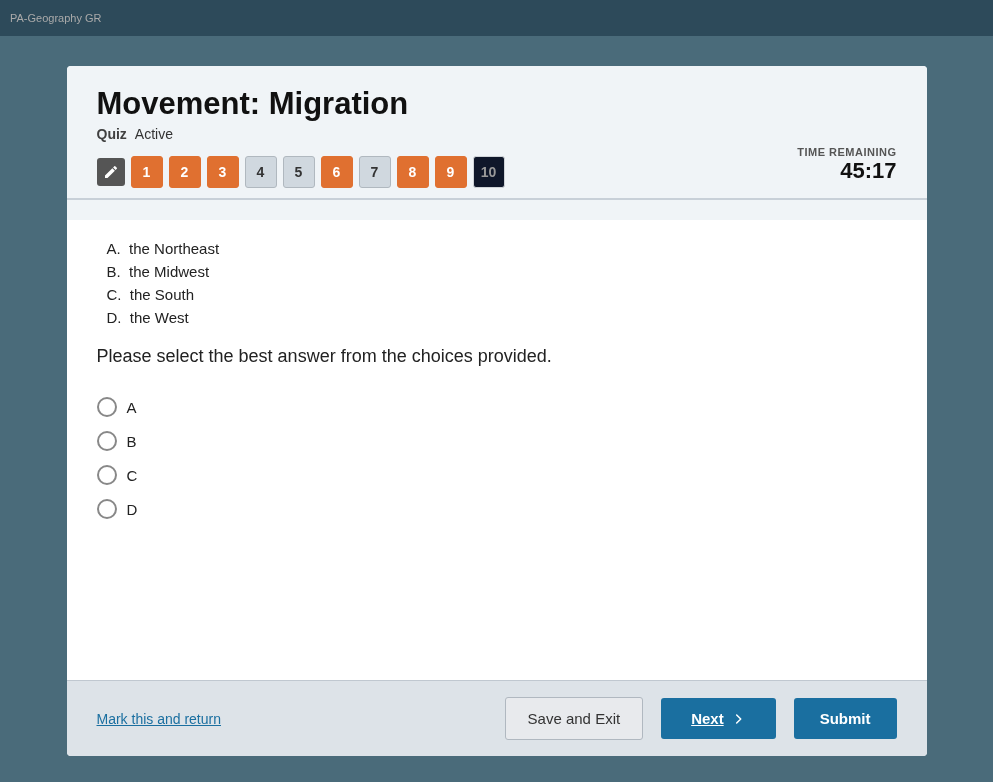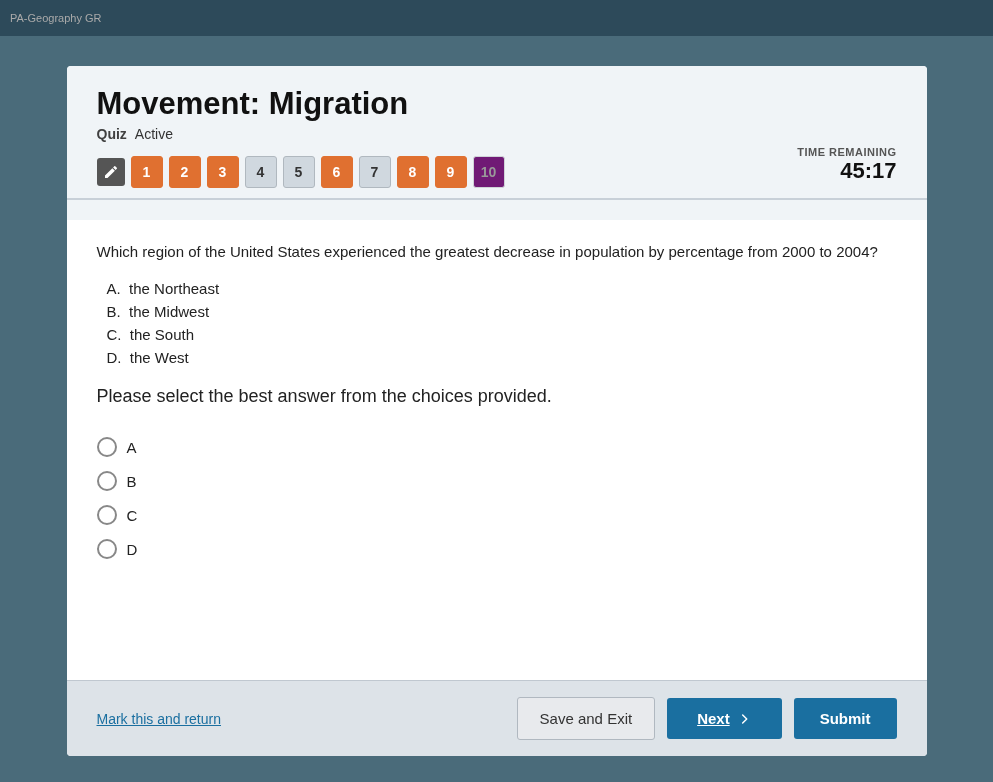--- a/index.html
+++ b/index.html
@@ -102,21 +102,21 @@
       background: #e07030;
       color: white;
       border-color: #e07030;
     }
     .nav-number.default {
       background: #d0d8df;
       color: #333;
       border-color: #b0b8bf;
     }
     .nav-number.disabled {
-      background: #701a75;
+      background: #0f172a;
       color: #999;
       border-color: #d0d4d8;
     }
     .time-remaining {
       position: absolute;
       right: 30px;
       top: 80px;
       text-align: right;
     }
     .time-label {
@@ -195,21 +195,21 @@
       border-top: 1px solid #c0c8d0;
     }
     .mark-link {
       color: #1a6fa0;
       font-size: 14px;
       text-decoration: underline;
       cursor: pointer;
     }
     .footer-buttons {
       display: flex;
-      gap: 12px;
+      gap: 18px;
       align-items: center;
     }
     .btn-save {
       background: #e8eaed;
       color: #333;
       border: 1px solid #b0b8c0;
       padding: 12px 22px;
       font-size: 15px;
       border-radius: 3px;
       cursor: pointer;
@@ -301,21 +301,20 @@
 
       <div class="time-remaining">
         <div class="time-label">TIME REMAINING</div>
         <div class="time-value">45:17</div>
       </div>
     </div>
 
     <div class="divider"></div>
 
     <div class="question-area">
-      <div class="question-text">Which region of the United States experienced the greatest decrease in population by percentage from 2000 to 2004?</div>
 
       <div class="answer-choice">
         <span>A.</span>&nbsp;&nbsp;<span>the Northeast</span>
       </div>
       <div class="answer-choice">
         <span>B.</span>&nbsp;&nbsp;<span>the Midwest</span>
       </div>
       <div class="answer-choice">
         <span>C.</span>&nbsp;&nbsp;<span>the South</span>
       </div>

